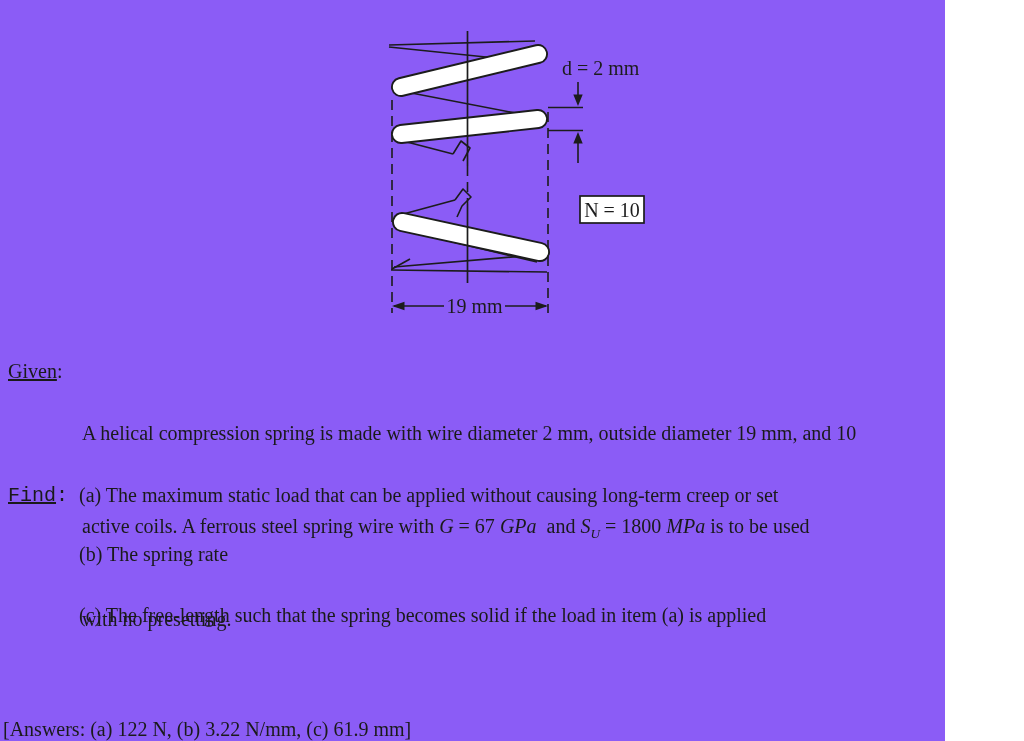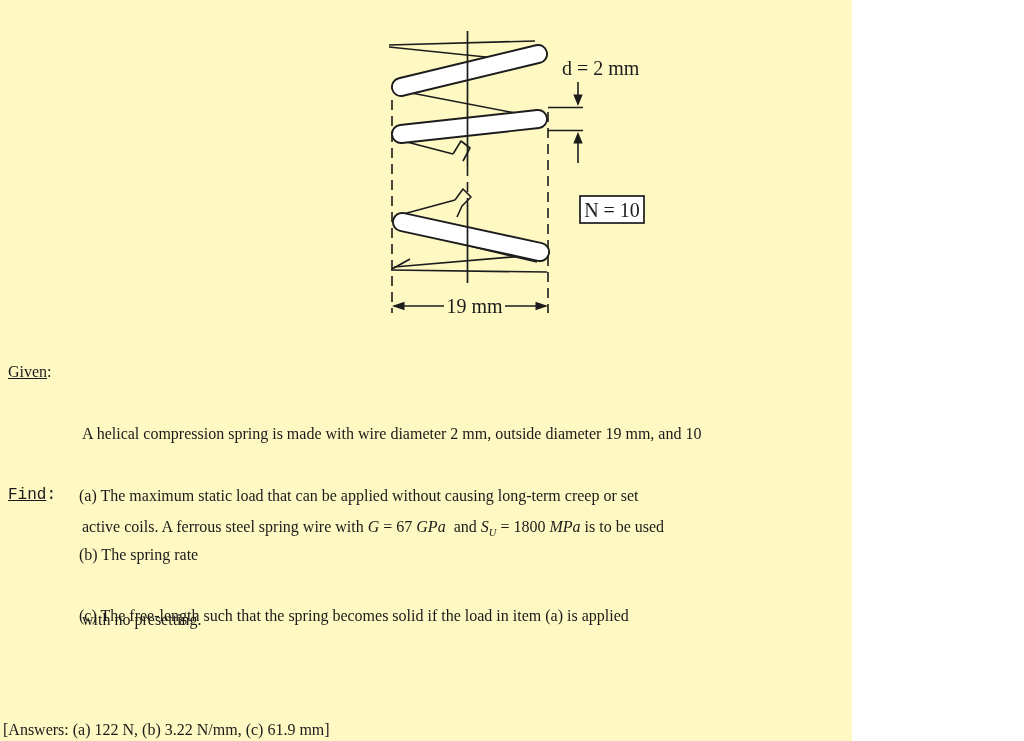--- a/index.html
+++ b/index.html
@@ -1,21 +1,21 @@
 <!DOCTYPE html>
 <html><head>
 <meta charset="utf-8">
 <style>
   html,body { margin:0; padding:0; background:#ffffff; }
   .page {
-    position:relative; width:852px; height:741px; background:#fef9c3;
+    position:relative; width:945px; height:741px; background:#8b5cf6;
     font-family:"Liberation Serif", serif; color:#1a1a1a; overflow:hidden;
   }
   .abs { position:absolute; white-space:pre; }
-  .body-text { font-size:16px; line-height:31px; }
+  .body-text { font-size:20px; line-height:31px; }
   .ul { text-decoration:underline; }
   .mi { font-style:italic; }
   sub.msub { font-size:0.66em; line-height:0; }
   
   .diagram-svg { position:absolute; left:0; top:0; }
   .svg-label { font-family:"Liberation Serif", serif; font-size:20px; fill:#1c1c1c; }
   
   .given-label { left:8px;  top:356px; }
   .given-body  { left:82px; top:356px; }
   .find-label  { left:8px;  top:480px;font-family:Liberation Mono, monospace; }

